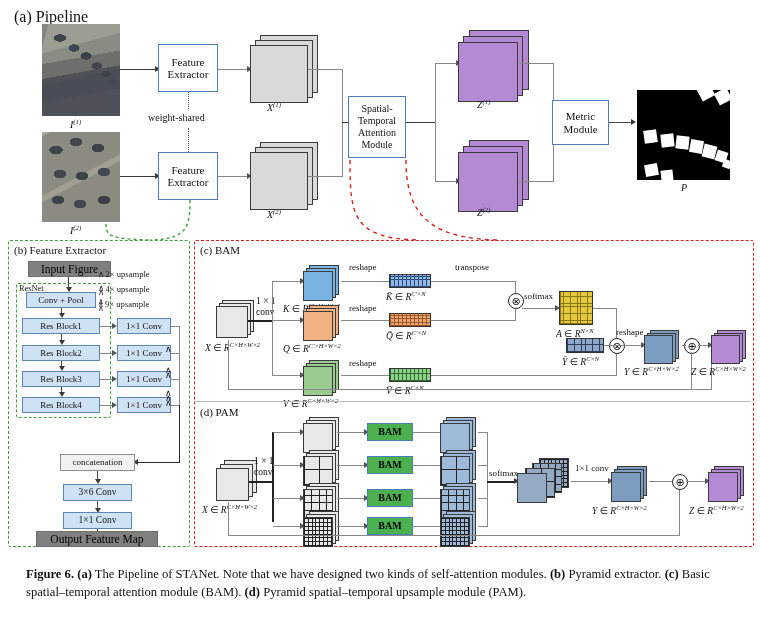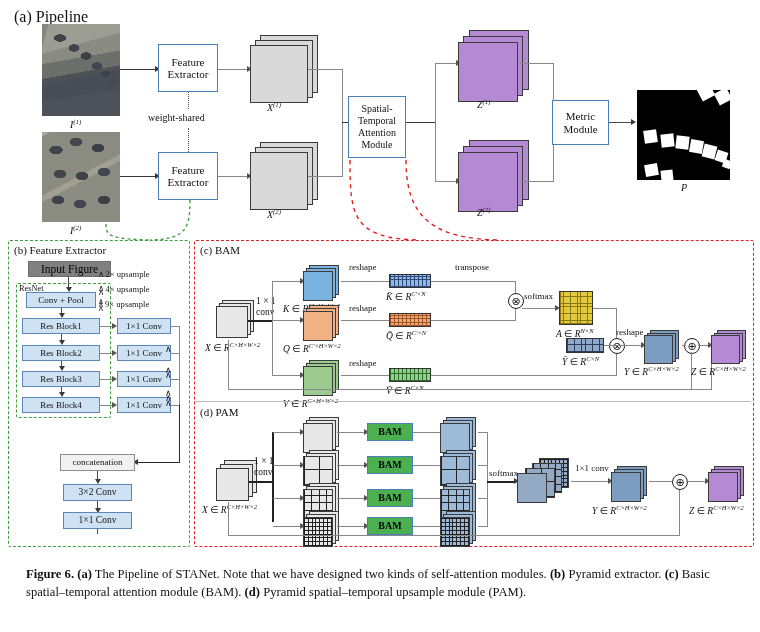--- a/index.html
+++ b/index.html
@@ -365,32 +365,35 @@
   </div>
 
   <div class="node plain" style="left:60px; top:454px; width:75px; height:17px; font-size:9px; background:#f1f1f1; border-color:#8d8d8d;">
     <span>concatenation</span>
   </div>
 
   <div class="ln v" style="left:97px; top:471px; height:9px;"></div>
   <div class="arrow down" style="left:95px; top:479px;"></div>
 
   <div class="node blue" style="left:63px; top:484px; width:69px; height:17px; font-size:9.5px;">
-    <span>3×2 Conv</span>
+    <span>3×6 Conv</span>
   </div>
 
   <div class="ln v" style="left:97px; top:501px; height:8px;"></div>
   <div class="arrow down" style="left:95px; top:508px;"></div>
 
   <div class="node blue" style="left:63px; top:512px; width:69px; height:17px; font-size:9.5px;">
     <span>1×1 Conv</span>
   </div>
 
   <div class="ln v" style="left:97px; top:529px; height:5px;"></div>
 
+  <div class="node gray-cap" style="left:36px; top:531px; width:122px; height:16px;">
+    <span>Output Feature Map</span>
+  </div>
 
   <svg class="abs" style="left:0; top:195px; width:200px; height:50px; overflow:visible;">
     <path d="M 106 29 C 106 40, 108 44, 150 45" stroke="#3fa03f" stroke-width="1.4" fill="none" stroke-dasharray="3,3"></path>
     <path d="M 190 5 C 190 34, 186 44, 150 45" stroke="#3fa03f" stroke-width="1.4" fill="none" stroke-dasharray="3,3"></path>
   </svg>
 
   <div class="dash-red" style="left:194px; top:240px; width:558px; height:305px;"></div>
 
   <svg class="abs" style="left:300px; top:155px; width:460px; height:90px; overflow:visible;">
     <path d="M 50 5 C 50 60, 52 84, 120 85" stroke="#e02020" stroke-width="1.4" fill="none" stroke-dasharray="4,4"></path>

